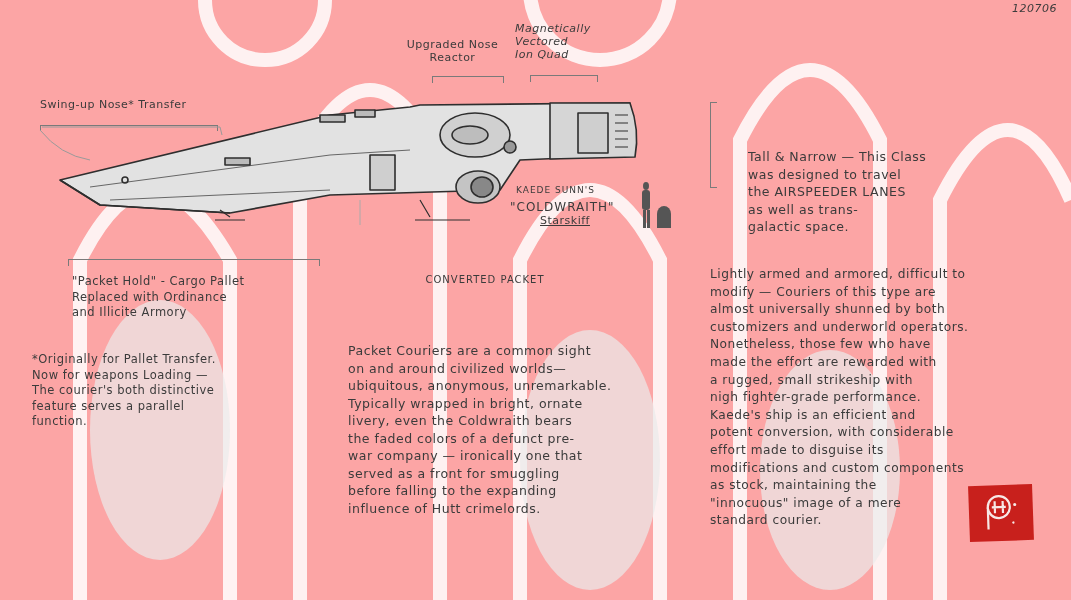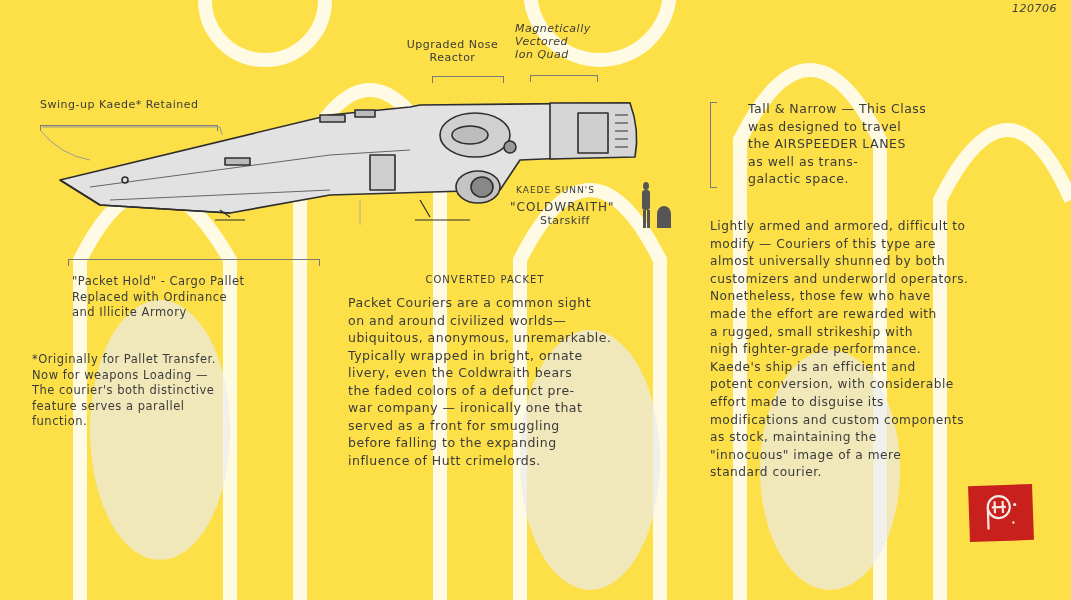--- a/index.html
+++ b/index.html
@@ -3,25 +3,25 @@
   <meta charset="utf-8">
   <style>
     html, body { margin: 0; padding: 0; }
     body {
       width: 1071px; height: 600px; overflow: hidden;
       background: #f3f3f3;
       position: relative;
       font-family: "DejaVu Sans", sans-serif;
       color: #3a3a3a;
     }
-    .page { position: absolute; left: 0; top: 0; width: 1071px; height: 600px; background: #fde047; overflow: hidden; }
+    .page { position: absolute; left: 0; top: 0; width: 1071px; height: 600px; background: #fca5a5; overflow: hidden; }
     .watermark { position: absolute; left: 0; top: 0; width: 1071px; height: 600px; }
     .hw { position: absolute; font-family: "DejaVu Sans", sans-serif; color: #3b3b3b; letter-spacing: 0.5px; white-space: pre-line; }
     .small { font-size: 11px; line-height: 13px; }
-    .med { font-size: 12.5px; line-height: 17.5px; }
+    .med { font-size: 12.5px; line-height: 17.5px; margin-top: 48px; }
     .caps { text-transform: uppercase; letter-spacing: 1px; }
     .bracket { position: absolute; border-color: #7a7a7a; border-style: solid; }
     .ship { position: absolute; left: 30px; top: 95px; width: 660px; height: 140px; }
     .stamp { position: absolute; left: 969px; top: 485px; width: 64px; height: 56px; background: #c8201c; transform: rotate(-2deg); }
     .figure { position: absolute; }
   </style>
 </head>
 <body>
 
 <div class="page">
@@ -46,21 +46,21 @@
   <div class="hw small" style="left:1012px; top:2px; font-style:italic;">120706</div>
 
   <div class="hw small" style="left:395px; top:38px; text-align:center; width:115px;">Upgraded Nose
 Reactor</div>
   <div class="hw small" style="left:515px; top:22px; width:100px;font-style:italic;">Magnetically
 Vectored
 Ion Quad</div>
   <div class="bracket" style="left:432px; top:76px; width:70px; height:6px; border-width:1px 1px 0 1px;"></div>
   <div class="bracket" style="left:530px; top:75px; width:66px; height:6px; border-width:1px 1px 0 1px;"></div>
 
-  <div class="hw small" style="left:40px; top:98px;">Swing-up Kaede* Retained</div>
+  <div class="hw small" style="left:40px; top:98px;">Swing-up Nose* Transfer</div>
   <div class="bracket" style="left:40px; top:125px; width:176px; height:5px; border-width:1px 1px 0 1px;"></div>
 
   <svg class="ship" viewBox="0 0 660 140">
     <g fill="none" stroke="#2e2e2e" stroke-width="1.6" stroke-linejoin="round">
 
       <path d="M10 35 Q30 60 60 65" stroke="#9a9a9a" stroke-width="1"></path>
       <path d="M12 32 L190 32 L192 40" stroke="#9a9a9a" stroke-width="1"></path>
 
       <path d="M30 85 L300 20 L380 12 L390 10 L600 8 L605 60 L490 65 L470 95 L300 100 L200 118 L70 110 Z" fill="#e2e2e2"></path>
       <path d="M30 85 L70 110 L200 118"></path>
@@ -85,21 +85,21 @@
       <circle cx="95" cy="85" r="3"></circle>
 
       <path d="M190 115 L200 122 M185 125 L215 125" stroke-width="1.2"></path>
       <path d="M390 105 L400 122 M385 125 L440 125" stroke-width="1.2"></path>
       <path d="M330 105 L330 130" stroke="#aaa" stroke-width="1"></path>
     </g>
   </svg>
 
   <div class="hw caps" style="left:516px; top:185px; font-size:9px;">Kaede Sunn's</div>
   <div class="hw caps" style="left:510px; top:200px; font-size:12px;">"Coldwraith"</div>
-  <div class="hw small" style="left:540px; top:214px;">Starskiff</div>
+  <div class="hw small" style="left:540px; top:214px;text-decoration:underline;">Starskiff</div>
 
   <svg class="figure" style="left:636px; top:180px;" width="40" height="50">
     <g fill="#555">
       <ellipse cx="10" cy="6" rx="3" ry="4"></ellipse>
       <rect x="6" y="10" width="8" height="20" rx="3"></rect>
       <rect x="7" y="30" width="3" height="18"></rect>
       <rect x="11" y="30" width="3" height="18"></rect>
       <ellipse cx="28" cy="34" rx="7" ry="8"></ellipse>
       <rect x="21" y="34" width="14" height="14"></rect>
     </g>

